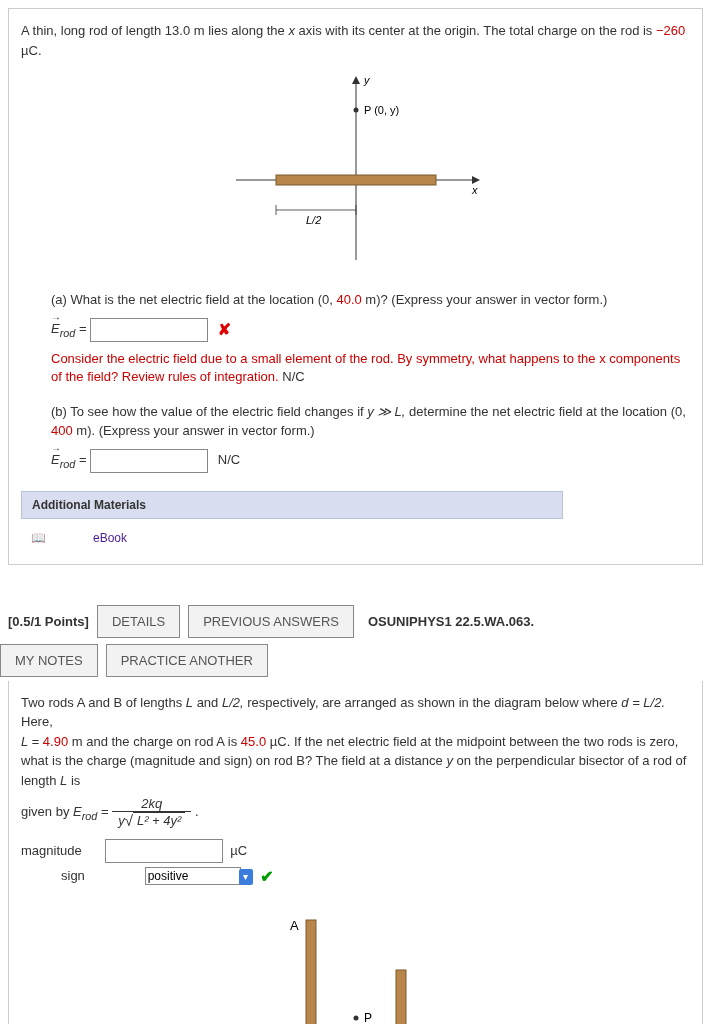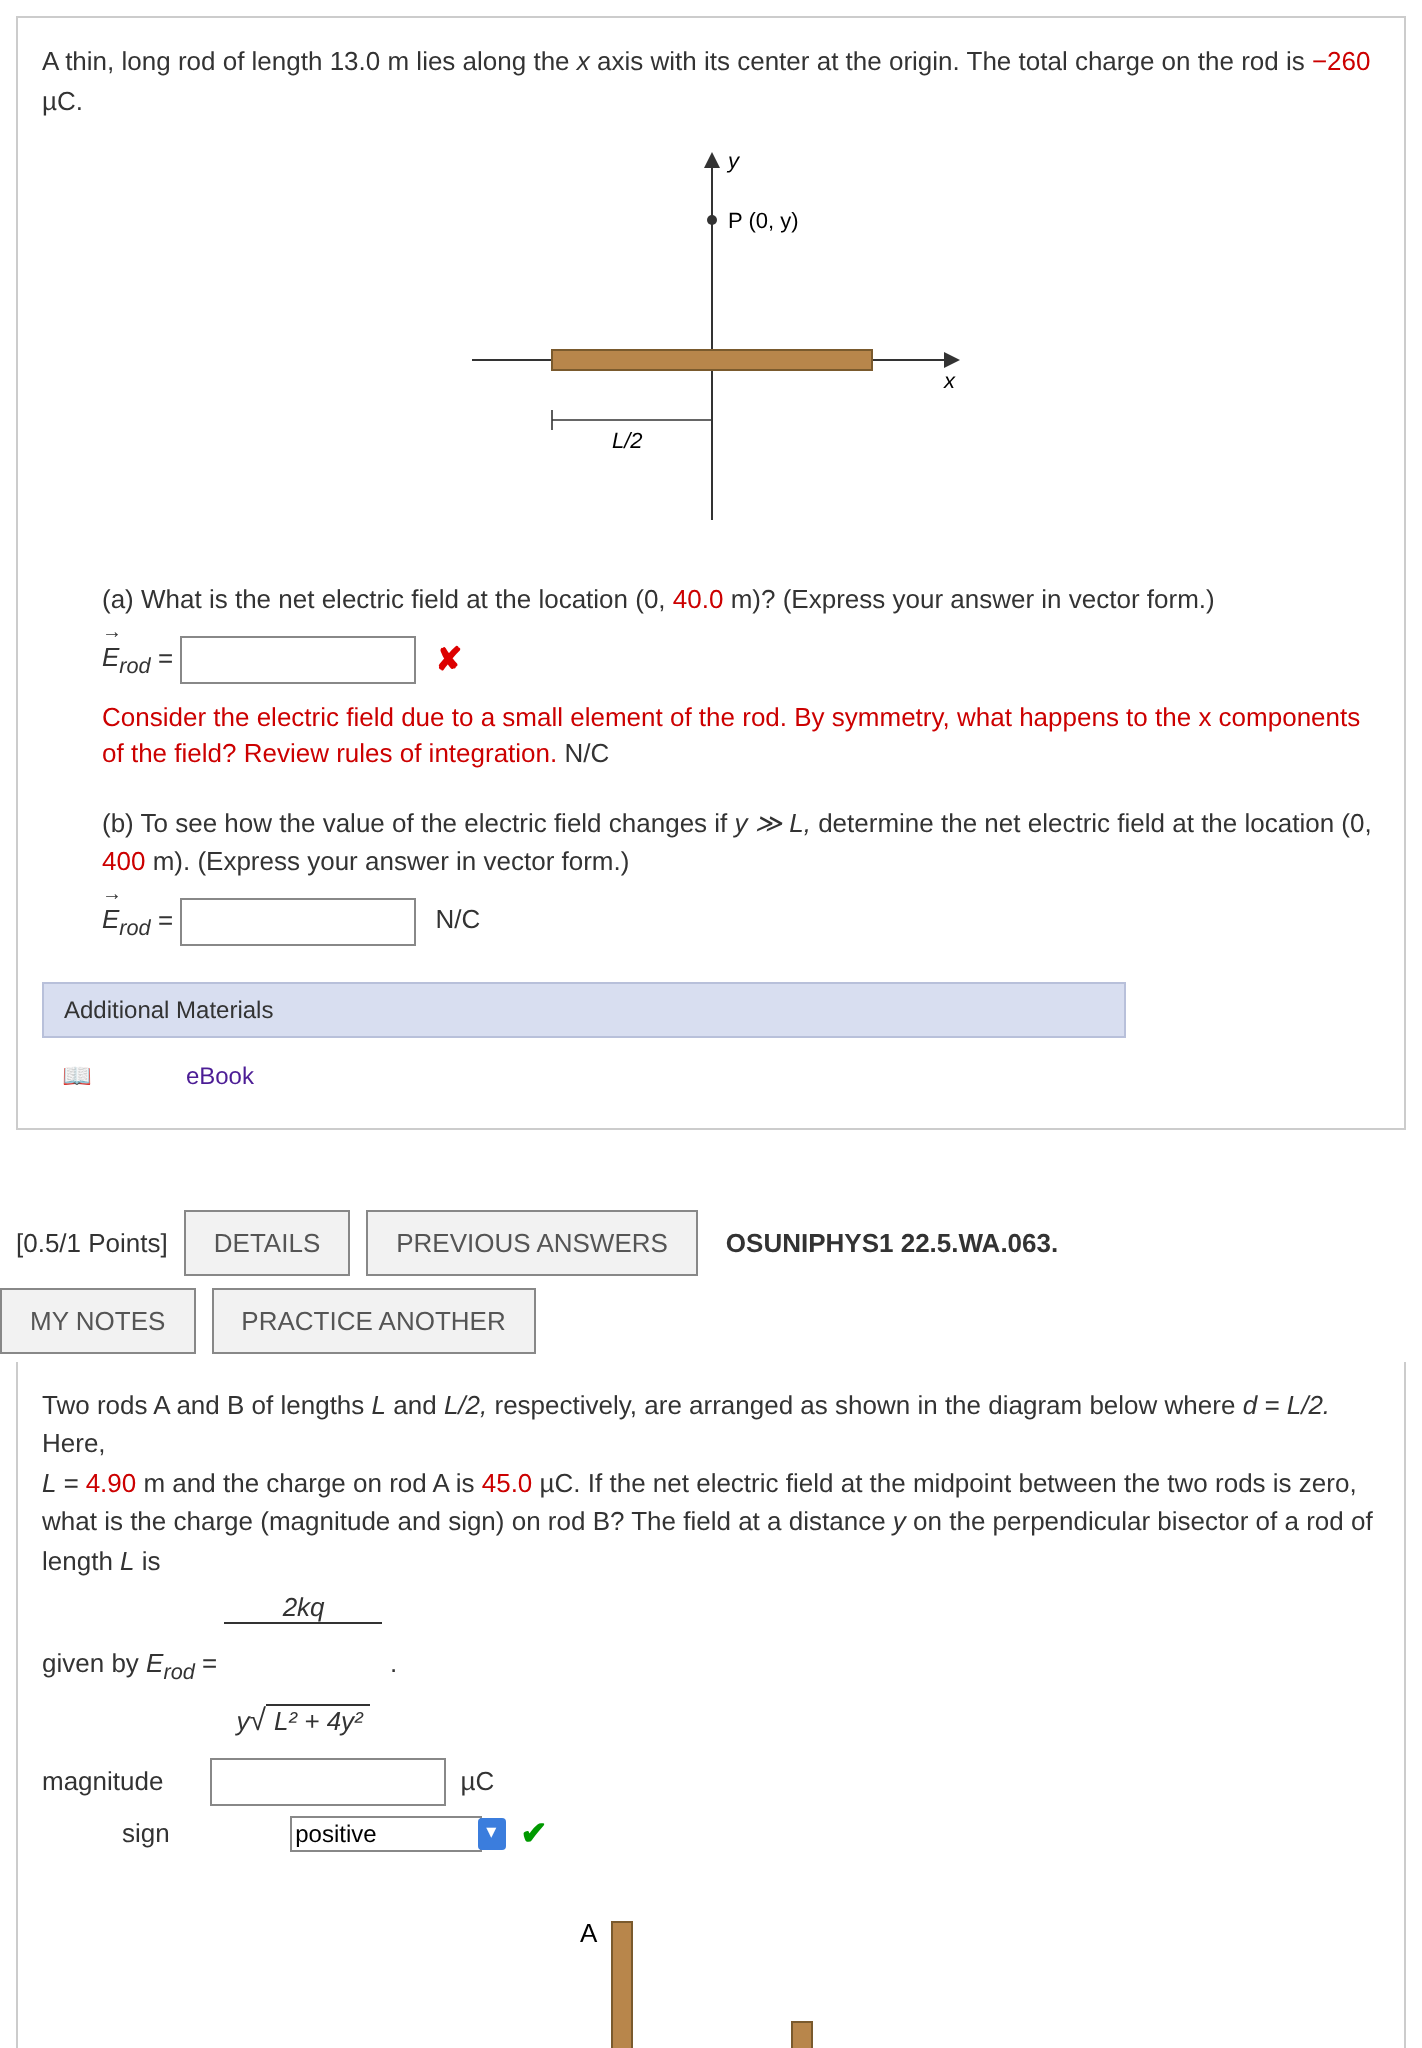--- a/index.html
+++ b/index.html
@@ -33,40 +33,40 @@
     padding: 1px 3px;
     font-size: 12px;
   }
   .x-mark { color: #d00; font-weight: bold; font-size: 16px; vertical-align: middle; margin-left: 6px; }
   .check-mark { color: #090; font-weight: bold; font-size: 16px; vertical-align: middle; margin-left: 4px; }
   .feedback { color: #c00; margin: 8px 0 16px; line-height: 1.4; }
   .additional-header {
     background: #d8def0;
     border: 1px solid #b8c0da;
     padding: 6px 10px;
-    font-weight: normal;
+    font-weight: bold;
     width: 520px;
     margin-top: 18px;
     font-size: 12px;
   }
   .materials-body {
     padding: 8px 10px 4px;
   }
   .link-line { margin: 3px 0; }
   .link-line a { color: #4c1d95; text-decoration: none; font-size: 12px; margin-left: 43px; }
   .icon-book::before { content: "📖"; margin-right: 4px; font-size: 12px; }
   .icon-tut::before { content: "🎨"; margin-right: 4px; font-size: 12px; }
   .q-header {
     margin: 40px 8px 0;
     display: flex;
     flex-wrap: wrap;
     gap: 8px;
     align-items: center;
   }
-  .points { font-weight: normal; font-size: 13px; }
+  .points { font-weight: bold; font-size: 13px; }
   .btn {
     border: 1px solid #888;
     background: #f2f2f2;
     padding: 8px 14px;
     font-size: 13px;
     color: #555;
     cursor: pointer;
   }
   .ref-text { font-weight: bold; font-size: 13px; margin-left: 6px; }
   .fraction {
@@ -74,21 +74,21 @@
     vertical-align: middle;
     text-align: center;
     font-style: italic;
     font-size: 13px;
   }
   .fraction .num {
     display: block;
     border-bottom: 1px solid #333;
     padding: 0 6px;
   }
-  .fraction .den { display: block; padding: 0 6px; margin-top: 40px; }
+  .fraction .den { display: block; padding: 0 6px; }
   .sqrt-box {
     display: inline-block;
     border-top: 1px solid #333;
     padding: 0 4px;
   }
   .sqrt-sign { font-size: 15px; vertical-align: top; }
   .sign-select {
     border: 1px solid #888;
     background: #fff;
     padding: 1px 2px;

